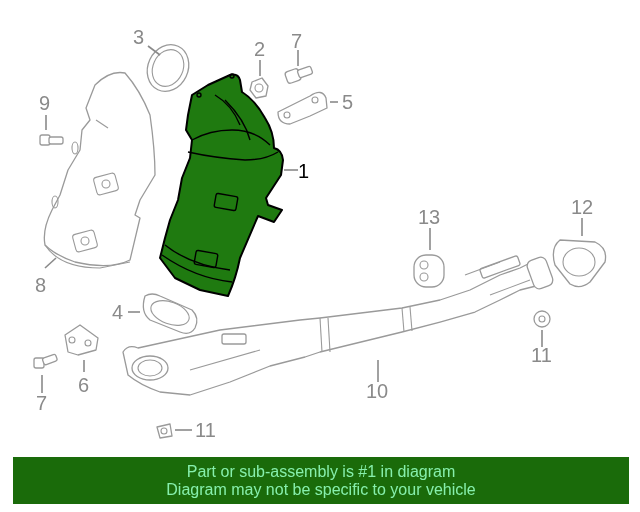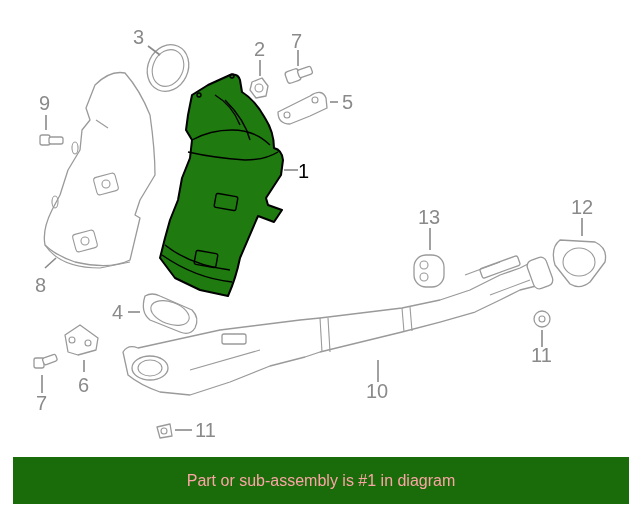--- a/index.html
+++ b/index.html
@@ -6,21 +6,21 @@
   body { width:640px; height:512px; position:relative; overflow:hidden; font-family:"Liberation Sans", sans-serif; }
   #diagram { position:absolute; left:0; top:0; width:640px; height:455px; }
   .callout { font-family:"Liberation Sans", sans-serif; font-size:20px; fill:#8a8a8a; }
   .part { fill:#ffffff; stroke:#9a9a9a; stroke-width:1.3; stroke-linejoin:round; }
   .part-thin { fill:none; stroke:#9a9a9a; stroke-width:1.1; }
   .lead { stroke:#8a8a8a; stroke-width:1.6; fill:none; }
   .hl { fill:#1f7a10; stroke:#000; stroke-width:2; stroke-linejoin:round; }
   .hl-line { fill:none; stroke:#000; stroke-width:1.4; }
   .banner { position:absolute; left:13px; top:457px; width:616px; height:47px; background:#1a6b0a;
             display:flex; flex-direction:column; align-items:center; justify-content:center; }
-  .banner span { color:#fca5a5; font-size:16px; line-height:18px; font-family:"Liberation Sans", sans-serif;text-align:center; }
+  .banner span { color:#86efac; font-size:16px; line-height:18px; font-family:"Liberation Sans", sans-serif;text-align:center; }
 </style>
 </head>
 <body>
 
 <svg id="diagram" viewBox="0 0 640 455" xmlns="http://www.w3.org/2000/svg">
 
   <g>
     <path class="part" d="M95,85 Q110,70 125,73 Q140,90 150,115 Q155,150 155,175 L140,200 L135,215 L140,218 L130,260 Q110,270 75,262 Q55,255 45,245 Q42,230 52,210 L60,195 L68,170 L80,150 L82,130 L90,120 L86,108 Z"></path>
     <path class="part-thin" d="M96,120 L108,128"></path>
     <rect class="part-thin" x="95" y="175" width="22" height="18" rx="3" transform="rotate(-15 106 184)"></rect>
@@ -155,13 +155,14 @@
   <text class="callout" x="36" y="410">7</text>
   <text class="callout" x="366" y="398">10</text>
   <text class="callout" x="418" y="224">13</text>
   <text class="callout" x="571" y="214">12</text>
   <text class="callout" x="531" y="362">11</text>
   <text class="callout" x="195" y="437">11</text>
 </svg>
 
 <div class="banner">
   <span>Part or sub-assembly is #1 in diagram</span>
+  <span>Diagram may not be specific to your vehicle</span>
 </div>
 
 </body></html>

